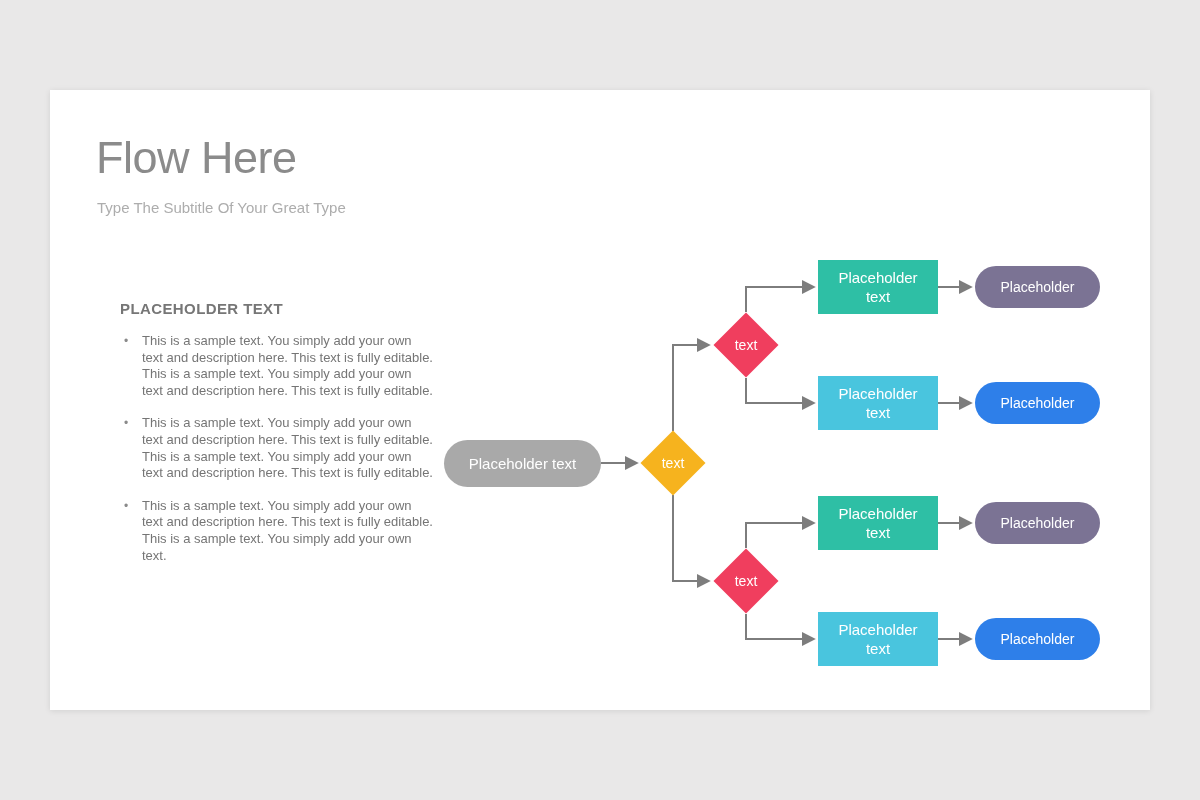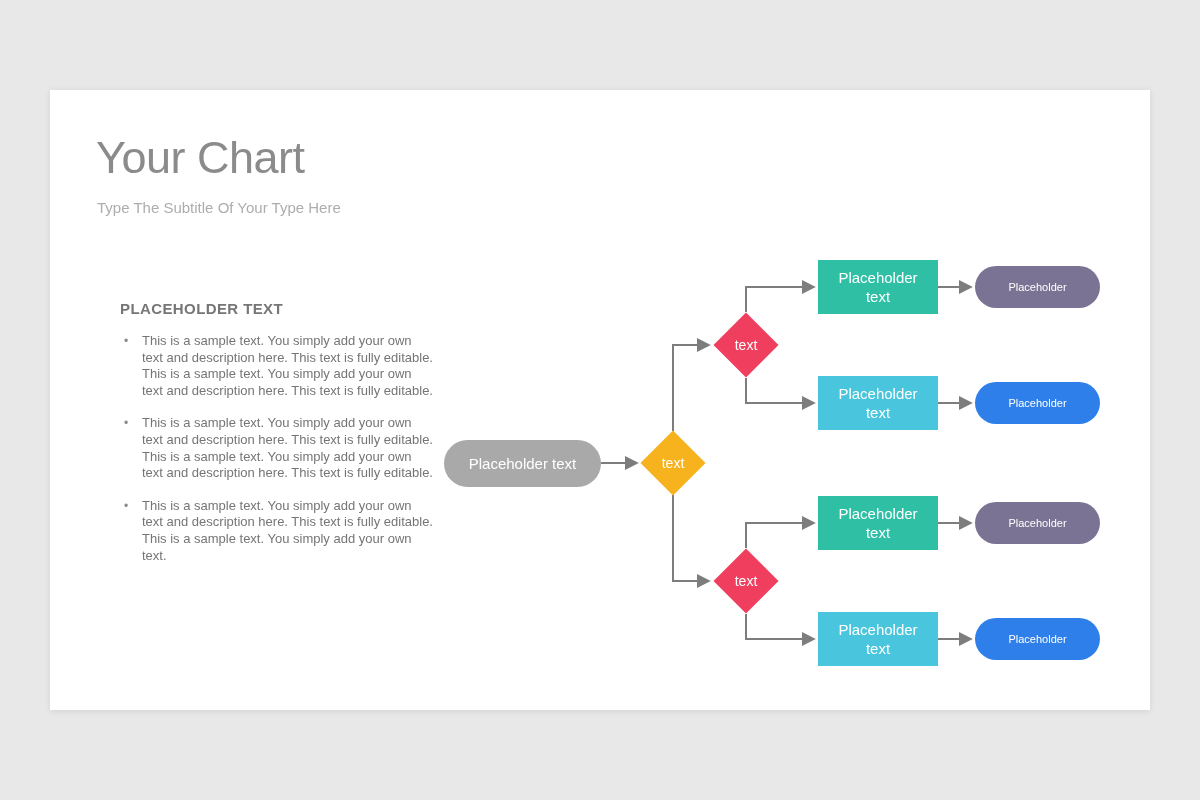--- a/index.html
+++ b/index.html
@@ -121,35 +121,35 @@
     line-height: 19px;
   }
   .process-1 { left: 768px; top: 170px; }
   .process-2 { left: 768px; top: 286px; }
   .process-3 { left: 768px; top: 406px; }
   .process-4 { left: 768px; top: 522px; }
 
   .terminal {
     width: 125px; height: 42px;
     border-radius: 21px;
-    font-size: 11px;
+    font-size: 14px;
   }
   .terminal-1 { left: 925px; top: 176px; }
   .terminal-2 { left: 925px; top: 292px; }
   .terminal-3 { left: 925px; top: 412px; }
   .terminal-4 { left: 925px; top: 528px; }
 </style>
 </head>
 <body>
 
 <div class="stage" style="background-color: rgb(233, 232, 232);">
   <div class="slide" style="background-color: rgb(255, 255, 255);">
 
-    <h1 class="title">Your Chart</h1>
-    <p class="subtitle">Type The Subtitle Of Your Type Here</p>
+    <h1 class="title">Flow Here</h1>
+    <p class="subtitle">Type The Subtitle Of Your Great Type</p>
 
     <div class="text-col">
       <h2 class="section-heading">PLACEHOLDER TEXT</h2>
       <ul class="bullet-list">
         <li>This is a sample text. You simply add your own text and description here. This text is fully editable. This is a sample text. You simply add your own text and description here. This text is fully editable.</li>
         <li>This is a sample text. You simply add your own text and description here. This text is fully editable. This is a sample text. You simply add your own text and description here. This text is fully editable.</li>
         <li>This is a sample text. You simply add your own text and description here. This text is fully editable. This is a sample text. You simply add your own text.</li>
       </ul>
     </div>
 

